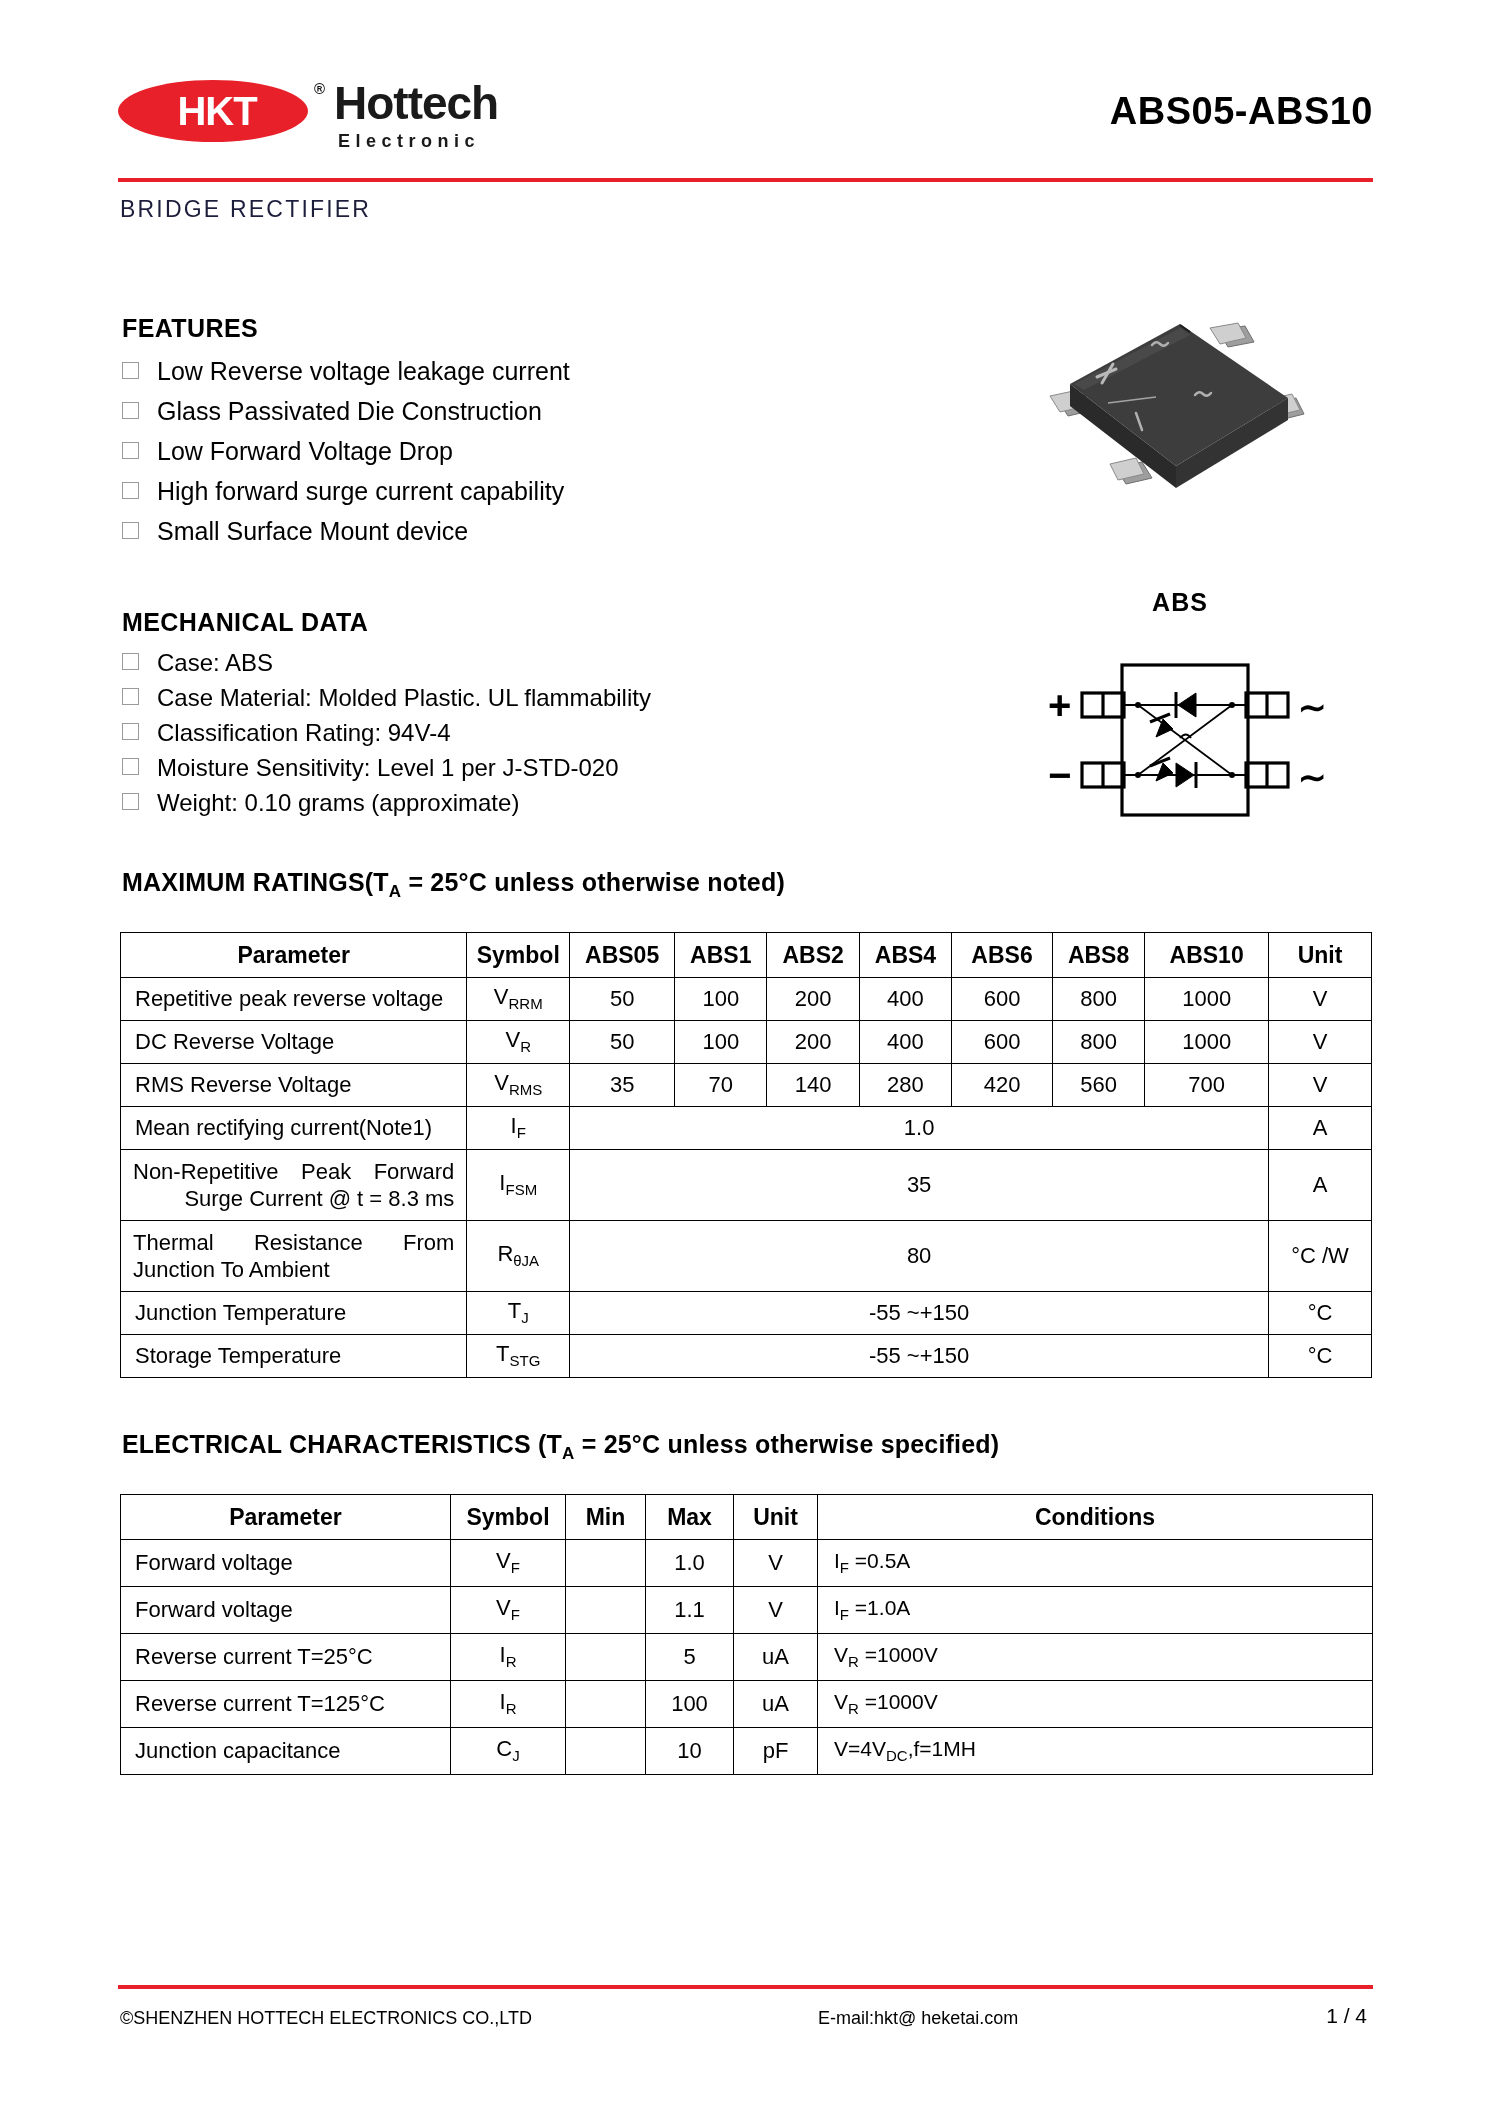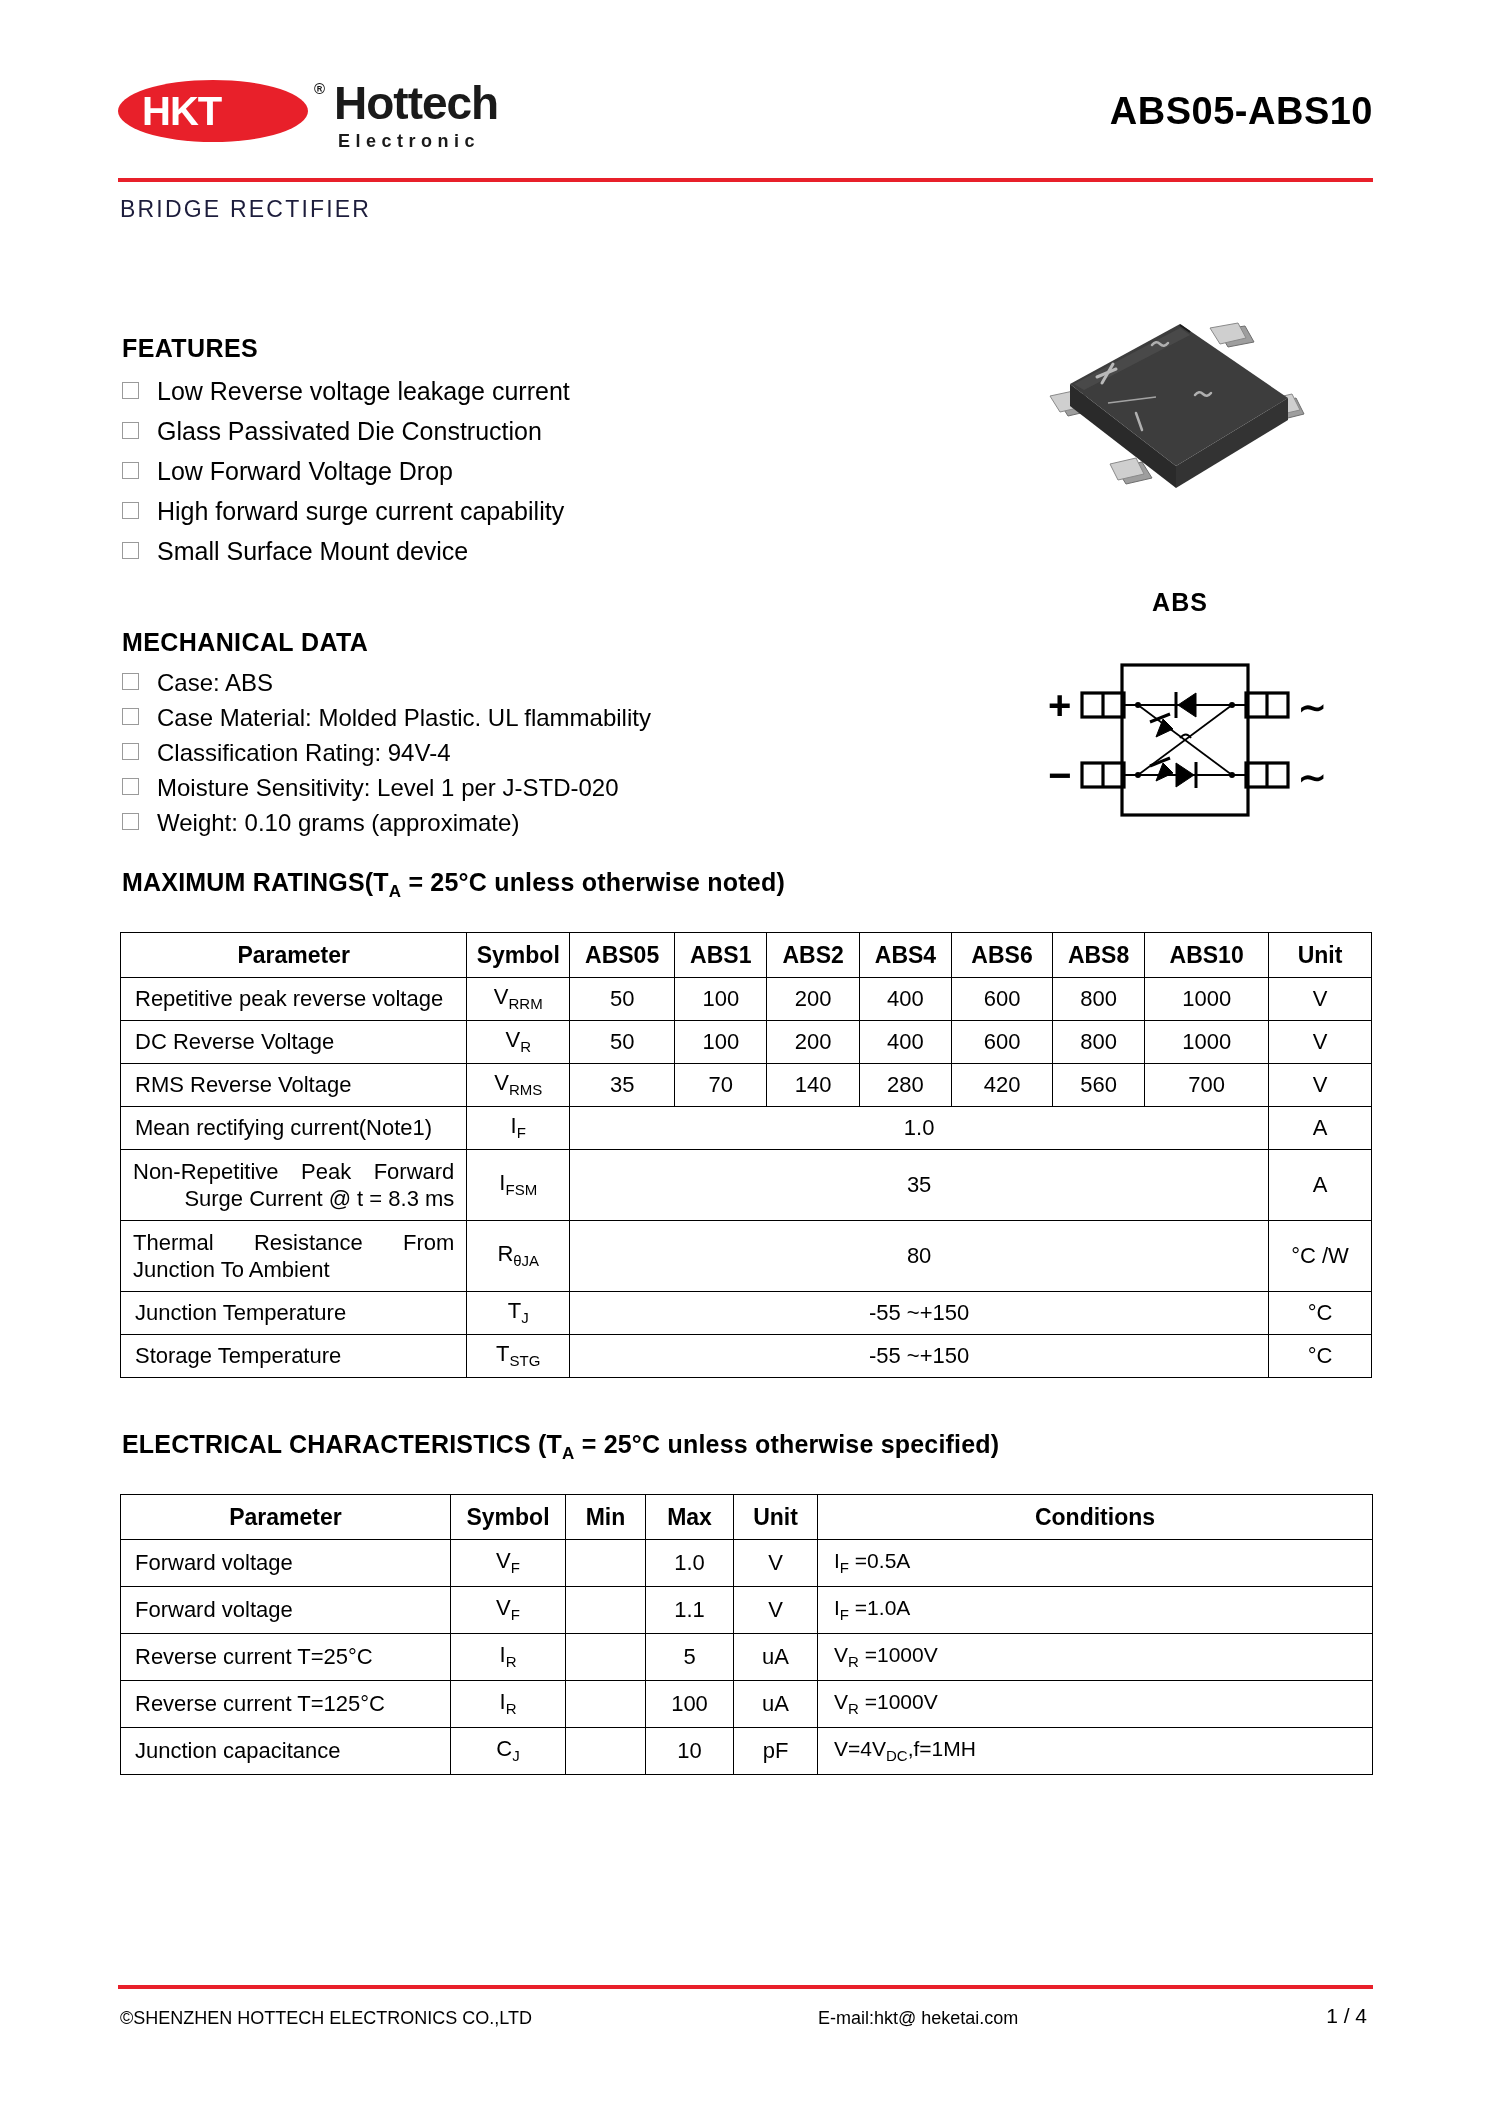--- a/index.html
+++ b/index.html
@@ -44,21 +44,21 @@
     width: 190px;
     height: 62px;
     background: #e8202a;
     border-radius: 50% / 50%;
   }
   .logo-hkt {
     position: absolute;
     left: 24px;
     top: 32px;
     width: 150px;
-    text-align: left;
+    text-align: center;
     color: #ffffff;
     font-size: 40px;
     font-weight: bold;
     letter-spacing: -1px;
     line-height: 42px;
   }
   .logo-reg {
     position: absolute;
     left: 196px;
     top: 22px;
@@ -109,21 +109,20 @@
     font-size: 23px;
     letter-spacing: 2.2px;
     color: #1d1d3c;
   }
 
   
   .section-head {
     font-size: 25px;
     font-weight: bold;
     letter-spacing: 0.4px;
-    margin-top: 20px;
   }
   .features {
     position: absolute;
     left: 122px;
     top: 314px;
     width: 640px;
   }
   .feat-list {
     margin: 8px 0 0 0;
     padding: 0;

